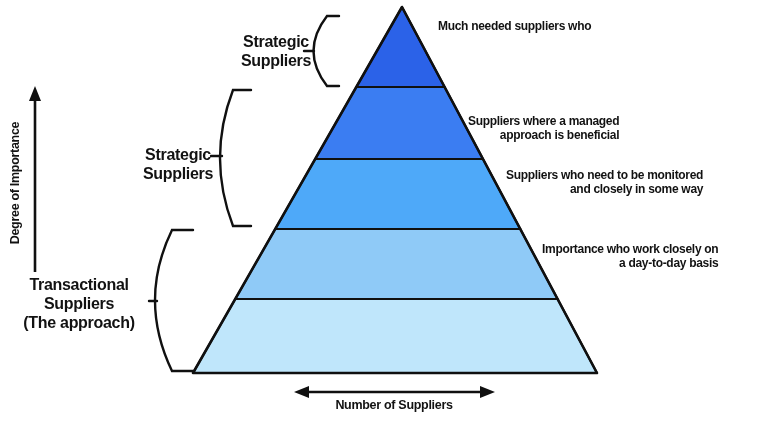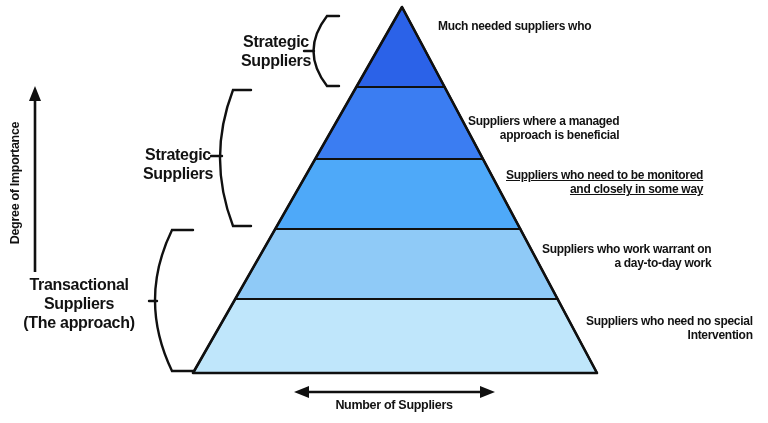--- a/index.html
+++ b/index.html
@@ -78,28 +78,24 @@
 
   <div class="txt" style="left:438px; top:19px;">
     <div>Much needed suppliers who</div>
   </div>
 
   <div class="txt" style="left:468px; top:114px;">
     <div>Suppliers where a managed</div>
     <div>approach is beneficial</div>
   </div>
 
-  <div class="txt" style="left:506px; top:168px;text-decoration:underline;">
+  <div class="txt" style="left:506px; top:168px;">
     <div>Suppliers who need to be monitored</div>
     <div>and closely in some way</div>
   </div>
 
   <div class="txt" style="left:542px; top:242px;">
-    <div>Suppliers who work warrant on</div>
-    <div>a day-to-day work</div>
+    <div>Importance who work closely on</div>
+    <div>a day-to-day basis</div>
   </div>
 
-  <div class="txt" style="left:586px; top:314px;">
-    <div>Suppliers who need no special</div>
-    <div>Intervention</div>
-  </div>
 
 </div>
 
 </body></html>

